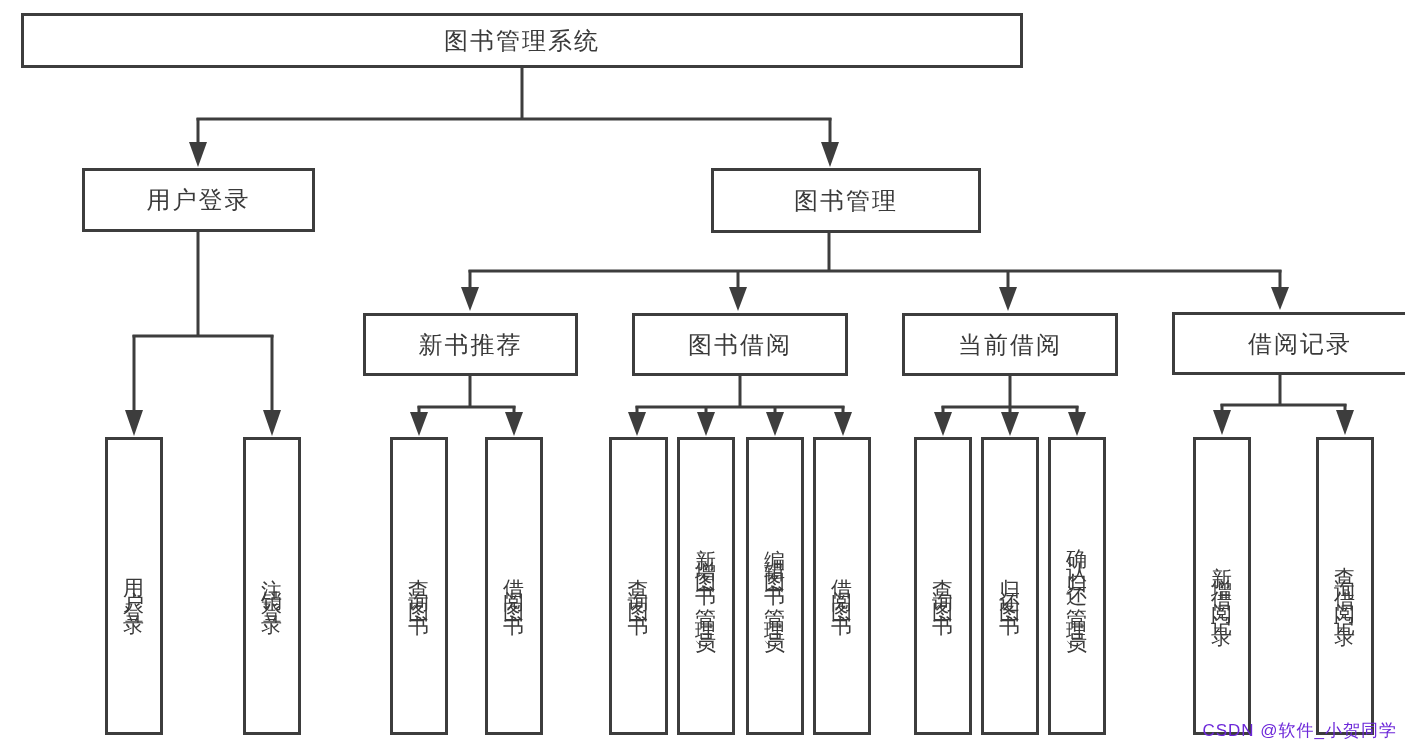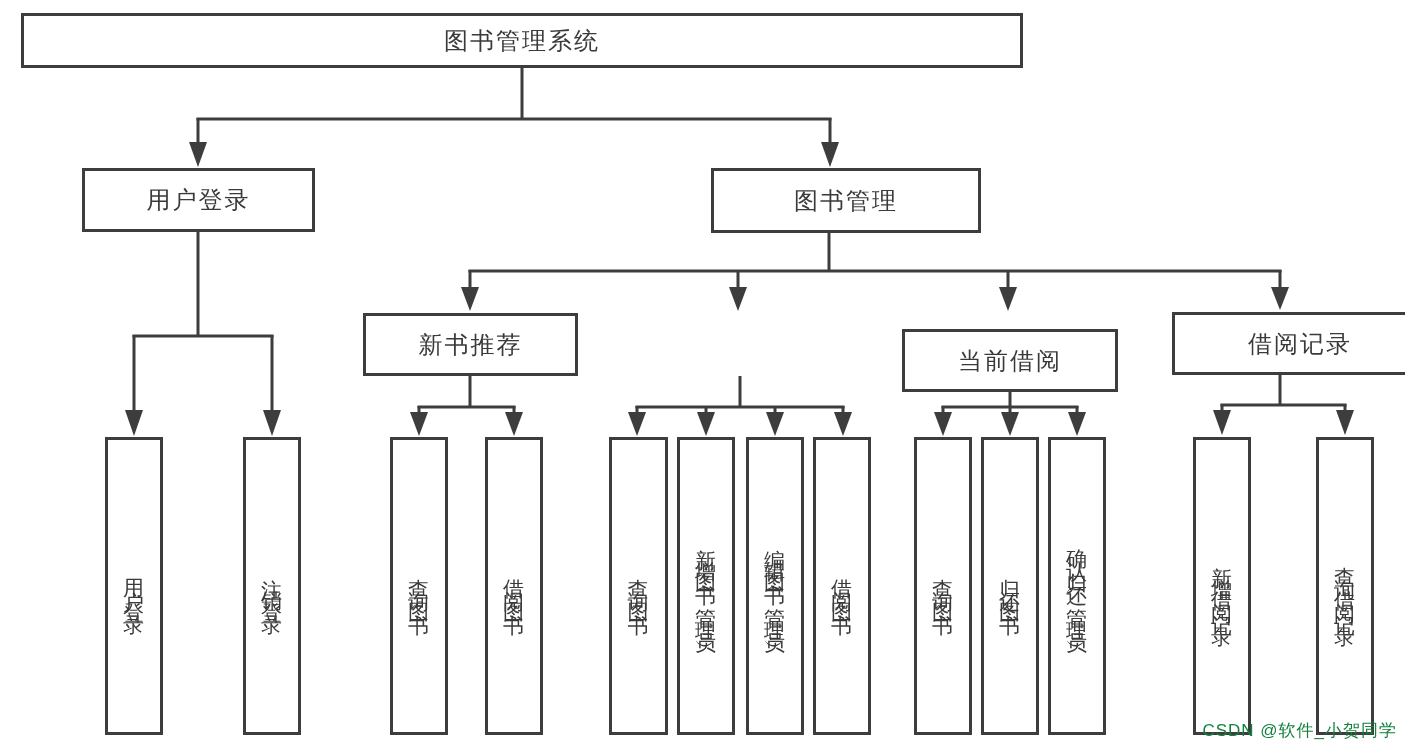--- a/index.html
+++ b/index.html
@@ -51,21 +51,21 @@
     font-size: 21px;
     letter-spacing: 12px;
     line-height: 1;
     overflow: hidden;
   }
   .watermark {
     position: absolute;
     right: 8px;
     bottom: 5px;
     font-size: 17px;
-    color: #15803d;
+    color: #6d28d9;
     letter-spacing: 1px;
     white-space: nowrap;
   }
 </style>
 </head>
 <body>
 
 <div class="canvas">
 
   <svg class="connectors" width="1405" height="747" viewBox="0 0 1405 747" xmlns="http://www.w3.org/2000/svg">
@@ -129,21 +129,22 @@
     <line x1="1345" y1="404" x2="1345" y2="412"></line>
     <polygon points="1336,410 1354,410 1345,435"></polygon>
   </svg>
 
   <div class="box h" style="left:21px; top:13px; width:1002px; height:55px;">图书管理系统</div>
 
   <div class="box h" style="left:82px; top:168px; width:233px; height:64px;">用户登录</div>
   <div class="box h" style="left:711px; top:168px; width:270px; height:65px;">图书管理</div>
 
   <div class="box h" style="left:363px; top:313px; width:215px; height:63px;">新书推荐</div>
-  <div class="box h" style="left:902px; top:313px; width:216px; height:63px;margin-top:16px;">当前借阅</div>
+  <div class="box h" style="left:632px; top:313px; width:216px; height:63px;">图书借阅</div>
+  <div class="box h" style="left:902px; top:313px; width:216px; height:63px;">当前借阅</div>
   <div class="box h" style="left:1172px; top:312px; width:256px; height:63px;">借阅记录</div>
 
   <div class="box v" style="left:105px; top:437px; width:58px; height:298px;">用户登录</div>
   <div class="box v" style="left:243px; top:437px; width:58px; height:298px;">注销登录</div>
 
   <div class="box v" style="left:390px; top:437px; width:58px; height:298px;">查询图书</div>
   <div class="box v" style="left:485px; top:437px; width:58px; height:298px;">借阅图书</div>
 
   <div class="box v" style="left:609px; top:437px; width:59px; height:298px;">查询图书</div>
   <div class="box v" style="left:677px; top:437px; width:58px; height:298px;">新增图书（管理员）</div>

